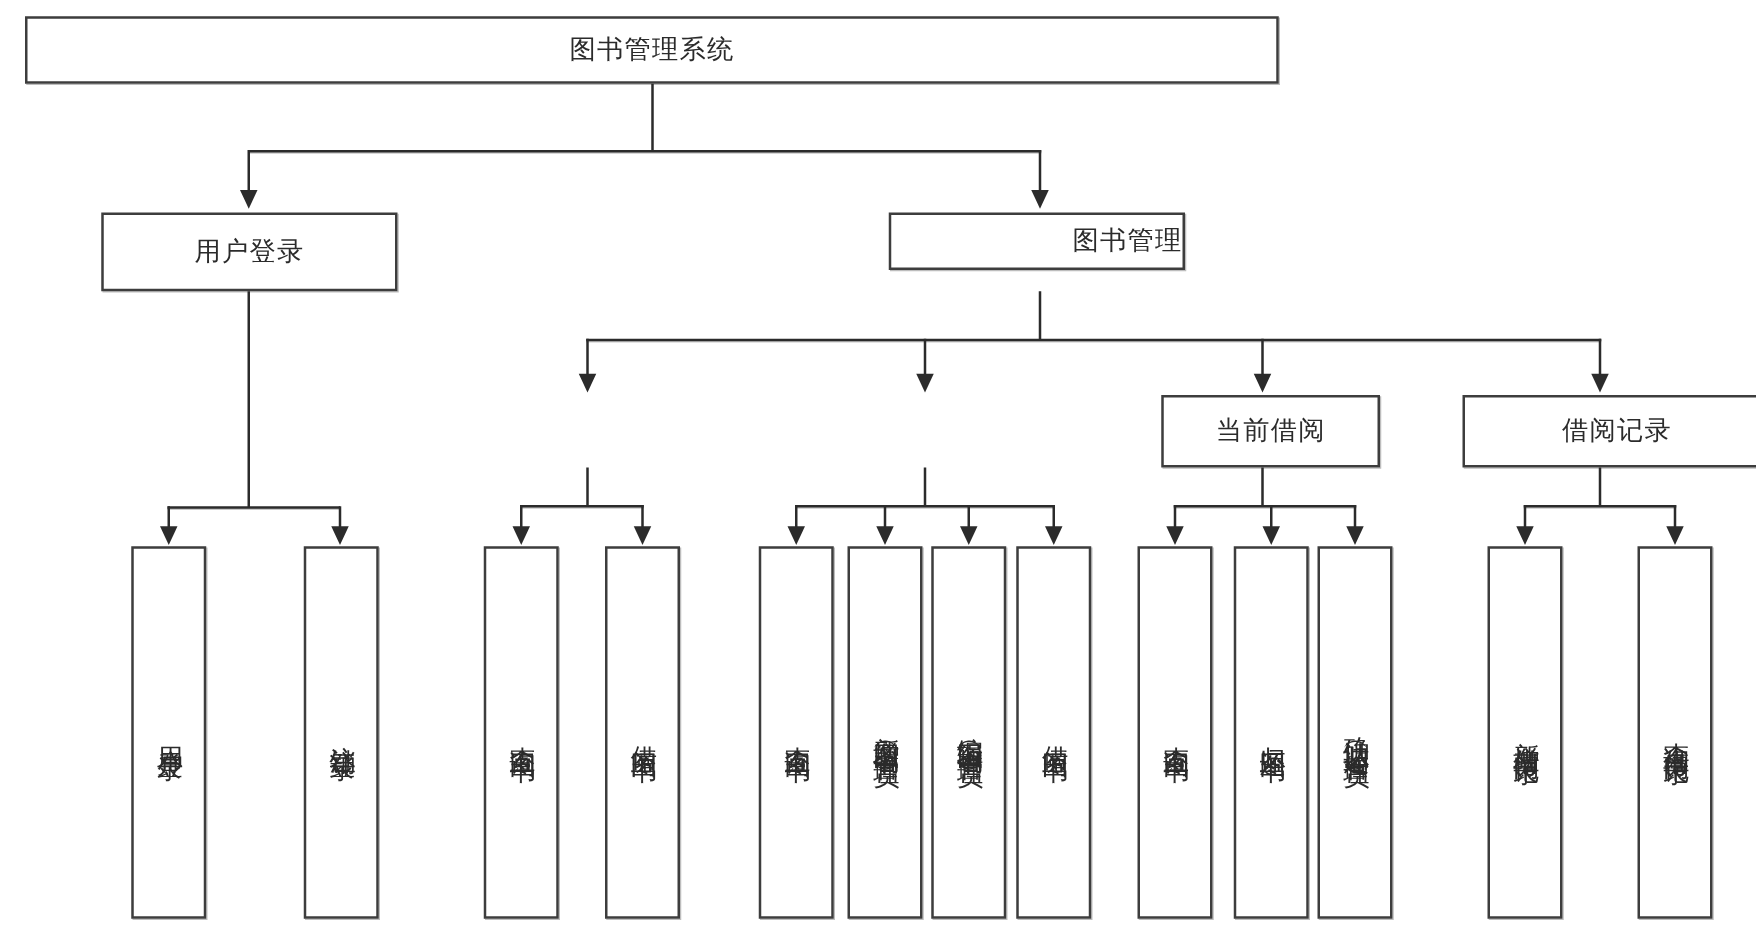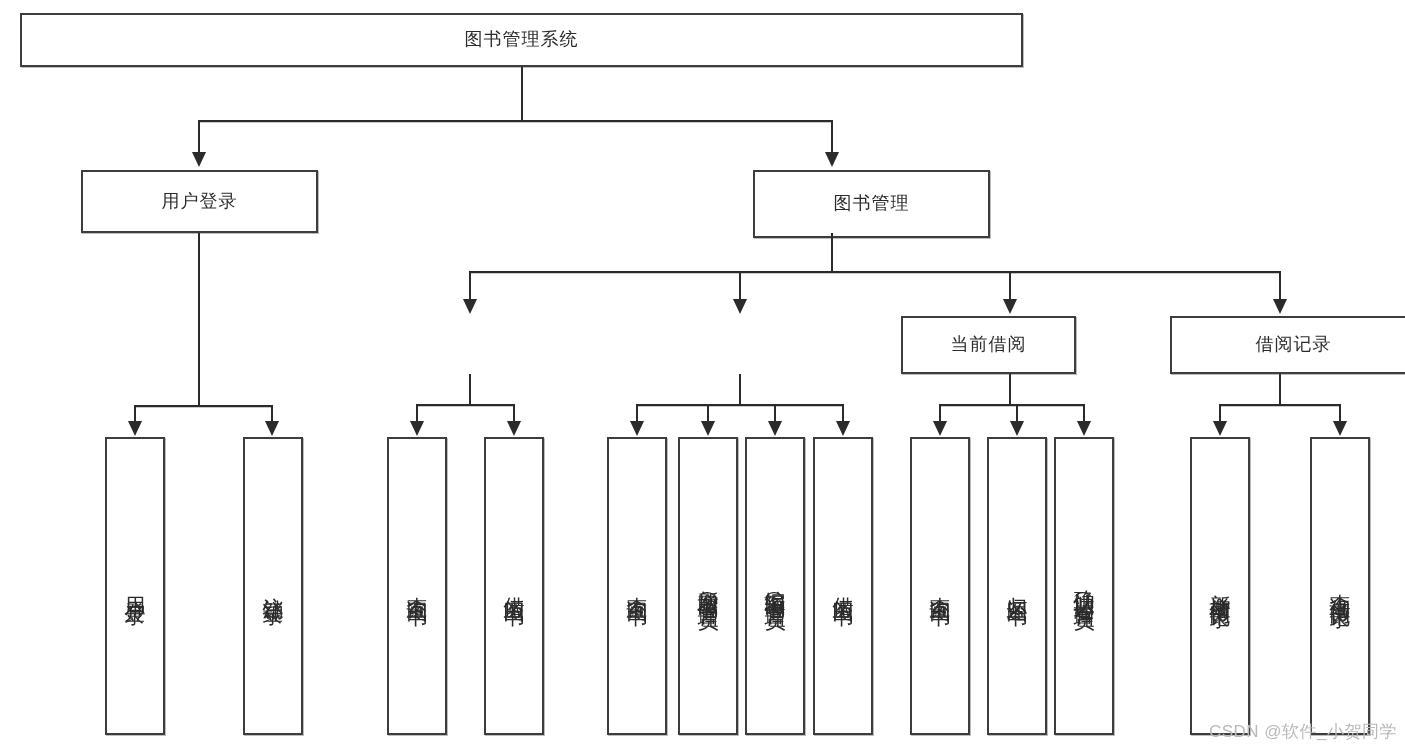--- a/index.html
+++ b/index.html
@@ -21,21 +21,21 @@
     box-sizing: border-box;
     border: 2px solid #3d3d3d;
     background: #ffffff;
     display: flex;
     align-items: center;
     justify-content: center;
     color: #2b2b2b;
     box-shadow: 1px 1px 0 0 #bdbdbd;
   }
   .node.horiz {
-    font-size: 18px;
+    font-size: 21px;
     letter-spacing: 1px;
     line-height: 1.2;
     white-space: nowrap;
   }
   
   .node.vert {
     font-size: 21px;
     letter-spacing: 3px;
     writing-mode: vertical-rl;
     text-orientation: upright;
@@ -86,25 +86,25 @@
 
 <div id="canvas">
 
   <div class="node horiz" style="left:20px; top:13px; width:1003px; height:54px;">
     <span>图书管理系统</span>
   </div>
 
   <div class="node horiz" style="left:81px; top:170px; width:237px; height:63px;">
     <span>用户登录</span>
   </div>
-  <div class="node horiz" style="left:753px; top:170px; width:237px; height:68px;">
+  <div class="node horiz" style="left:711px; top:170px; width:237px; height:46px;justify-content:flex-end;">
     <span>图书管理</span>
   </div>
 
-  <div class="node horiz" style="left:901px; top:316px; width:175px; height:58px;">
+  <div class="node horiz" style="left:929px; top:316px; width:175px; height:58px;">
     <span>当前借阅</span>
   </div>
   <div class="node horiz" style="left:1170px; top:316px; width:247px; height:58px;">
     <span>借阅记录</span>
   </div>
 
   <div class="node vert" style="left:105px; top:437px; width:60px; height:298px;">
     <span class="vlabel">用户登录</span>
   </div>
   <div class="node vert" style="left:243px; top:437px; width:60px; height:298px;">
@@ -206,15 +206,14 @@
   <div class="vline" style="left:1083px; top:404px; height:18px;"></div>
   <div class="arrow" style="left:1077px; top:421px;"></div>
 
   <div class="vline" style="left:1279px; top:374px; height:31px;"></div>
   <div class="hline" style="left:1219px; top:404px; width:122px;"></div>
   <div class="vline" style="left:1219px; top:404px; height:18px;"></div>
   <div class="arrow" style="left:1213px; top:421px;"></div>
   <div class="vline" style="left:1339px; top:404px; height:18px;"></div>
   <div class="arrow" style="left:1333px; top:421px;"></div>
 
-  <div id="watermark">CSDN @软件_小贺同学</div>
 
 </div>
 
 </body></html>

